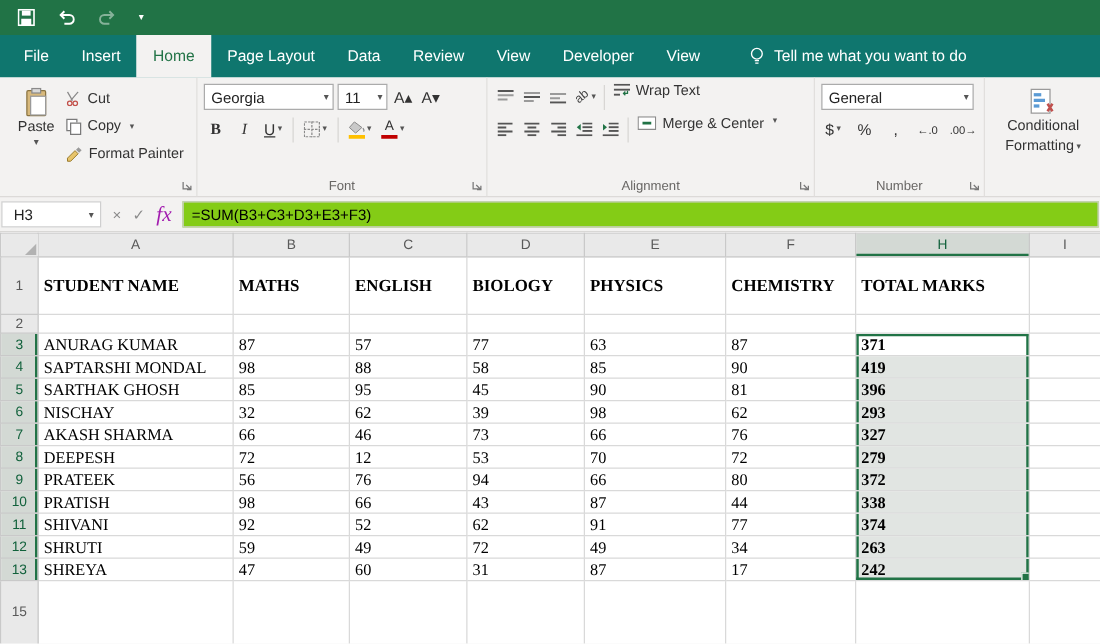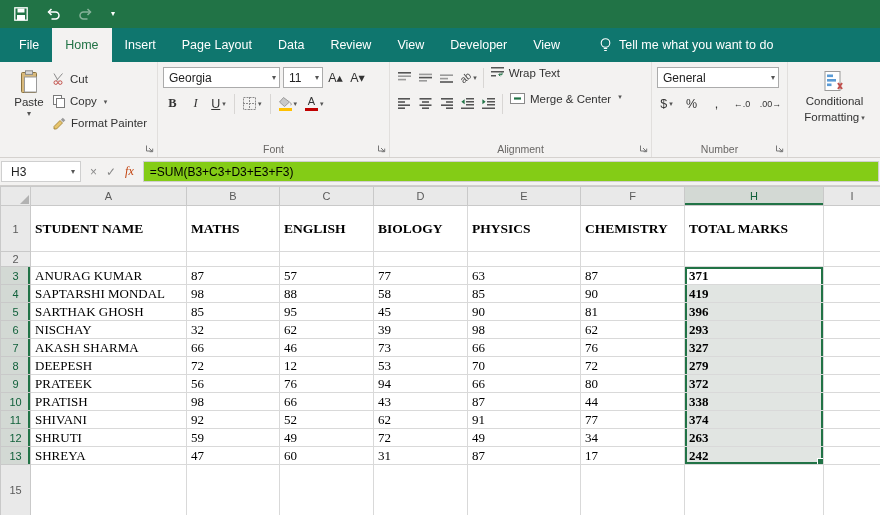--- a/index.html
+++ b/index.html
@@ -51,21 +51,21 @@
   .lbtn{display:flex;gap:5px;font-size:11.5px;color:#333;padding:0 3px;white-space:nowrap;height:21px;}
   .cfbtn{display:flex;flex-direction:column;align-items:center;padding-top:5px;gap:2px;font-size:11.5px;color:#333;line-height:1.25;}
   .cfline2{display:flex;align-items:center;}
 
   
   .fbar{height:28px;background:#f3f2f1;display:flex;align-items:center;padding:0 1px;box-sizing:border-box;border-bottom:1px solid #d0cecc;}
   .namebox{width:80px;height:21px;background:#fff;border:1px solid #cfcfcf;box-sizing:border-box;display:flex;align-items:center;justify-content:space-between;padding:0 5px 0 9px;font-size:12px;color:#222;}
   .fbmid{display:flex;align-items:center;gap:9px;padding:0 9px;color:#8a8a8a;font-size:12px;}
   .fbx{font-size:12px;}
   .fbcheck{font-size:12px;}
-  .fbfx{font-style:italic;font-family:"Liberation Serif",serif;color:#c2410c;font-size:12px;}
+  .fbfx{font-style:italic;font-family:"Liberation Serif",serif;color:#a21caf;font-size:17px;}
   .fbfield{flex:1;height:21px;background:#84cc16;border:1px solid #cfcfcf;box-sizing:border-box;display:flex;align-items:center;padding:0 6px;font-size:12px;color:#000;}
 
   
   .gridwrap{position:relative;height:329px;overflow:hidden;background:#fff;}
   table.grid{border-collapse:collapse;table-layout:fixed;width:880px;}
   .grid th{background:#e9e9e9;border:1px solid #c9c9c9;font-weight:normal;font-size:11px;color:#5a5a5a;text-align:center;padding:0;box-sizing:border-box;}
   .grid th.corner{position:relative;}
   .ctri{position:absolute;right:1px;bottom:1px;width:0;height:0;border-left:9px solid transparent;border-bottom:9px solid #b2b2b2;}
   .grid th.sel{background:#d3d9d4;color:#11613b;}
   .grid th.ch.sel{box-shadow:inset 0 -2px 0 #217346;}
@@ -110,22 +110,22 @@
           </svg>
       </span>
       <span class="qbtn">
           <span class="qcaret">▾</span>
         </span>
     </div>
   </div>
 
   <div class="tabsrow">
     <div class="tab">File</div>
+    <div class="tab">Insert</div>
     <div class="tab active">Home</div>
-    <div class="tab">Insert</div>
     <div class="tab">Page Layout</div>
     <div class="tab">Data</div>
     <div class="tab">Review</div>
     <div class="tab">View</div>
     <div class="tab">Developer</div>
     <div class="tab">View</div>
     <div class="tellme">
       <svg width="13" height="16" viewBox="0 0 13 16">
           <circle cx="6.5" cy="6" r="4.3" fill="none" stroke="#fff" stroke-width="1.1"></circle>
           <path d="M4.8 11.5h3.4M5.2 13.5h2.6" stroke="#fff" stroke-width="1.1"></path>
@@ -171,21 +171,21 @@
         </div>
       </div>
       <svg class="launcher" width="9" height="9" viewBox="0 0 9 9">
           <path d="M1.5 1.5v5.5h5.5" fill="none" stroke="#777"></path>
           <path d="M4 4l3.7 3.7M7.7 4.6v3.1H4.6" fill="none" stroke="#777"></path>
         </svg>
     </div>
 
     <div class="grp" style="width:232px">
       <div class="frow">
-        <div class="combo" style="width:117px">
+        <div class="combo" style="width:104px">
           <span>Georgia</span>
           <span class="caret">▾</span>
         </div>
         <div class="combo" style="width:40px">
           <span>11</span>
           <span class="caret">▾</span>
         </div>
         <div class="fbtn">A▴</div>
         <div class="fbtn">A▾</div>
       </div>

